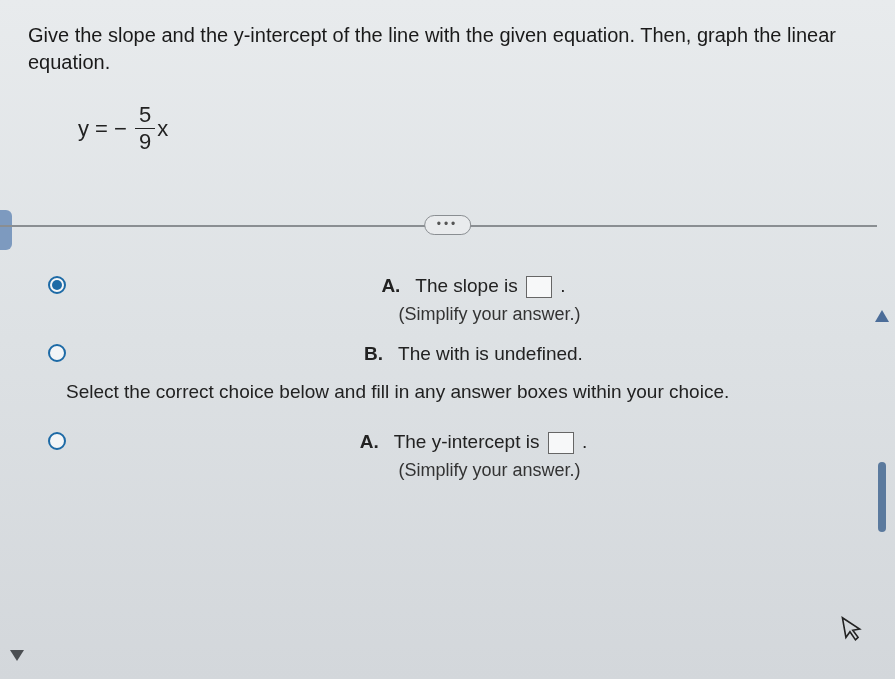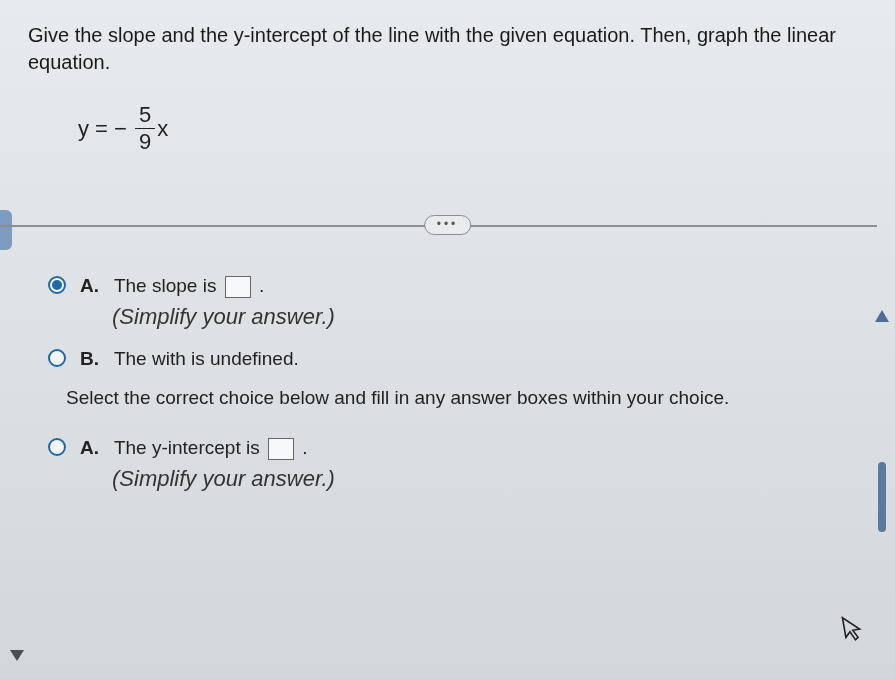--- a/index.html
+++ b/index.html
@@ -71,20 +71,21 @@
     color: #555;
     cursor: pointer;
   }
   .choices {
     padding-left: 20px;
   }
   .choice {
     display: flex;
     align-items: flex-start;
     margin-bottom: 14px;
+    text-align: center;
   }
   .radio {
     width: 18px;
     height: 18px;
     border: 2px solid #1d6aa6;
     border-radius: 50%;
     margin-right: 14px;
     margin-top: 3px;
     flex-shrink: 0;
     background: #f3f5f7;
@@ -111,25 +112,24 @@
     display: inline-block;
     width: 26px;
     height: 22px;
     border: 1.5px solid #666;
     background: #f7f8f9;
     margin: 0 3px;
     vertical-align: middle;
     cursor: text;
   }
   .hint {
-    font-size: 22px;
+    font-size: 18px;
     color: #333;
     margin-left: 32px;
     margin-top: 2px;
-    font-style: italic;
   }
   .instruction-mid {
     font-size: 19px;
     color: #222;
     margin: 14px 0 26px 18px;
   }
   .scroll-track {
     position: absolute;
     right: 6px;
     top: 310px;

